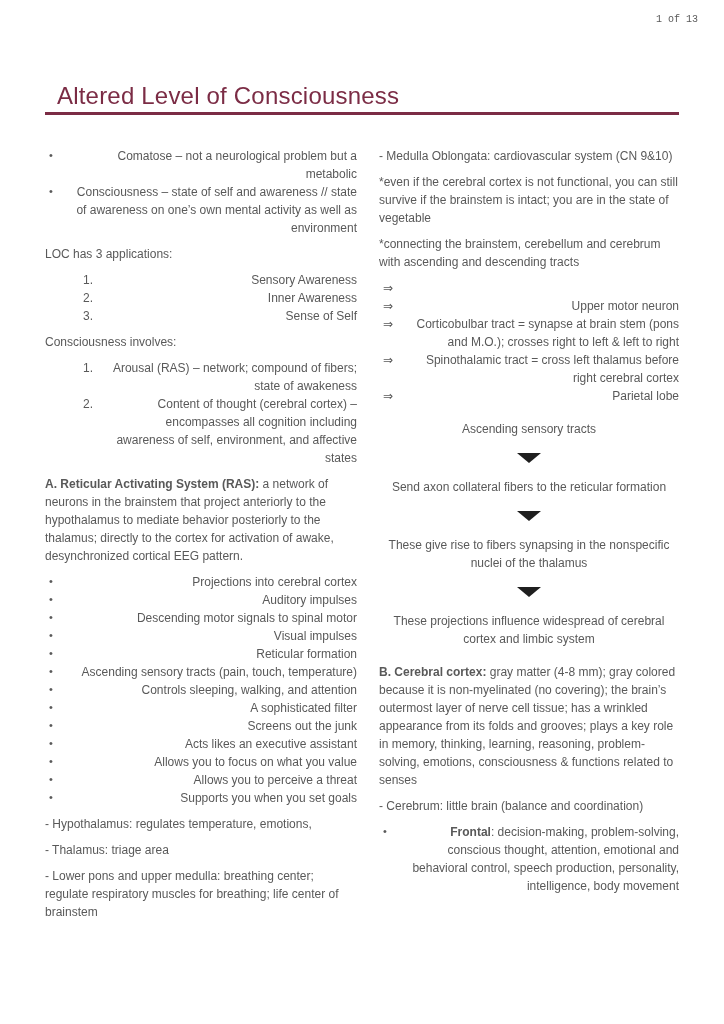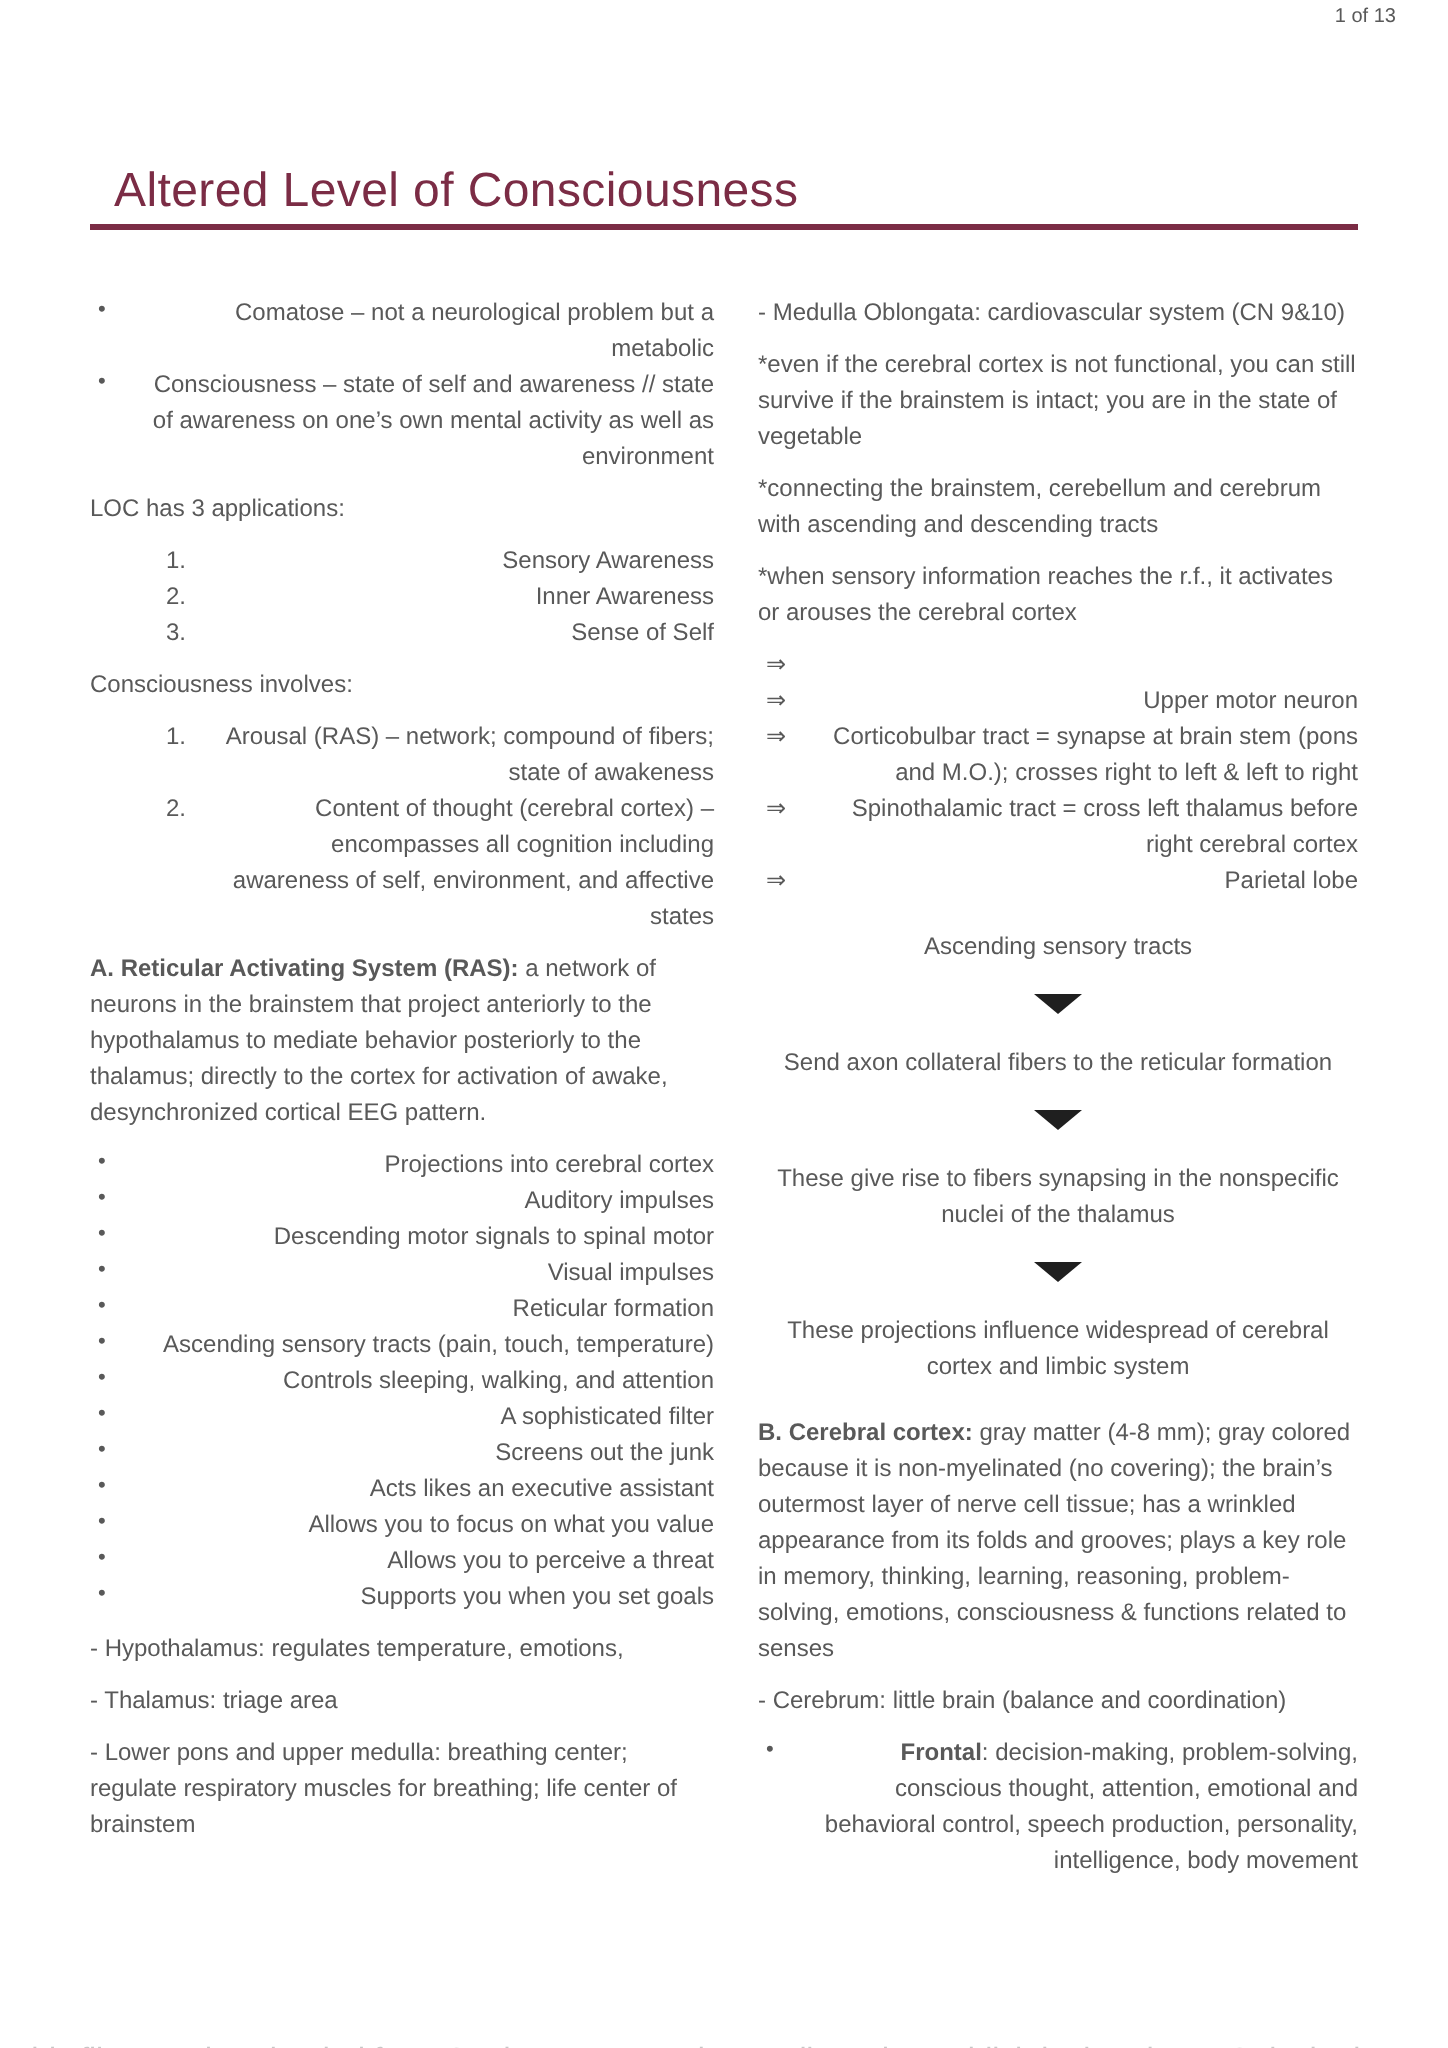--- a/index.html
+++ b/index.html
@@ -1,21 +1,21 @@
 <!DOCTYPE html>
 <html style="--accent: #7b2c45; --body: #595959; --footer: #c6c6c6; --tri: #1f1f1f;"><head>
 <meta charset="utf-8">
 <style>
   html,body{margin:0;padding:0;background:#ffffff;}
   .page{
     position:relative;width:724px;height:1024px;background:#ffffff;overflow:hidden;
     font-family:"Liberation Sans","DejaVu Sans",sans-serif;
     -webkit-font-smoothing:antialiased;
   }
-  .page-number{position:absolute;top:3px;right:26px;font-size:10px;color:var(--body,#595959);}
+  .page-number{position:absolute;top:14px;right:26px;font-size:10px;color:var(--body,#595959);font-family:Liberation Mono, monospace;}
   .title{
     position:absolute;top:70px;left:45px;margin:12px;
     font-size:24px;font-weight:400;letter-spacing:.2px;color:var(--accent,#7b2c45);
   }
   .rule{position:absolute;top:112px;left:45px;width:634px;height:3px;background:var(--accent,#7b2c45);}
   .columns{position:absolute;top:147px;left:45px;width:634px;display:flex;gap:22px;align-items:flex-start;}
   .col{font-size:12px;line-height:1.5;color:var(--body,#595959);}
   .col-left{width:312px;}
   .col-right{width:300px;}
   .block{margin:0 0 8px 0;}
@@ -139,21 +139,20 @@
           </div>
         </div>
         <p class="block para">- Hypothalamus: regulates temperature, emotions,</p>
         <p class="block para">- Thalamus: triage area</p>
         <p class="block para">- Lower pons and upper medulla: breathing center; regulate respiratory muscles for breathing; life center of brainstem</p>
       </div>
     <div class="col col-right" id="col-right">
         <p class="block para">- Medulla Oblongata: cardiovascular system (CN 9&amp;10)</p>
         <p class="block para">*even if the cerebral cortex is not functional, you can still survive if the brainstem is intact; you are in the state of vegetable</p>
         <p class="block para">*connecting the brainstem, cerebellum and cerebrum with ascending and descending tracts</p>
-        <p class="block para">*when sensory information reaches the r.f., it activates or arouses the cerebral cortex</p>
         <div class="block arrows">
           <div class="li arrow-li">
             <span class="glyph">⇒</span>
           </div>
           <div class="li arrow-li">
             <span class="glyph">⇒</span>
             <span class="li-text">Upper motor neuron</span>
           </div>
           <div class="li arrow-li">
             <span class="glyph">⇒</span>

